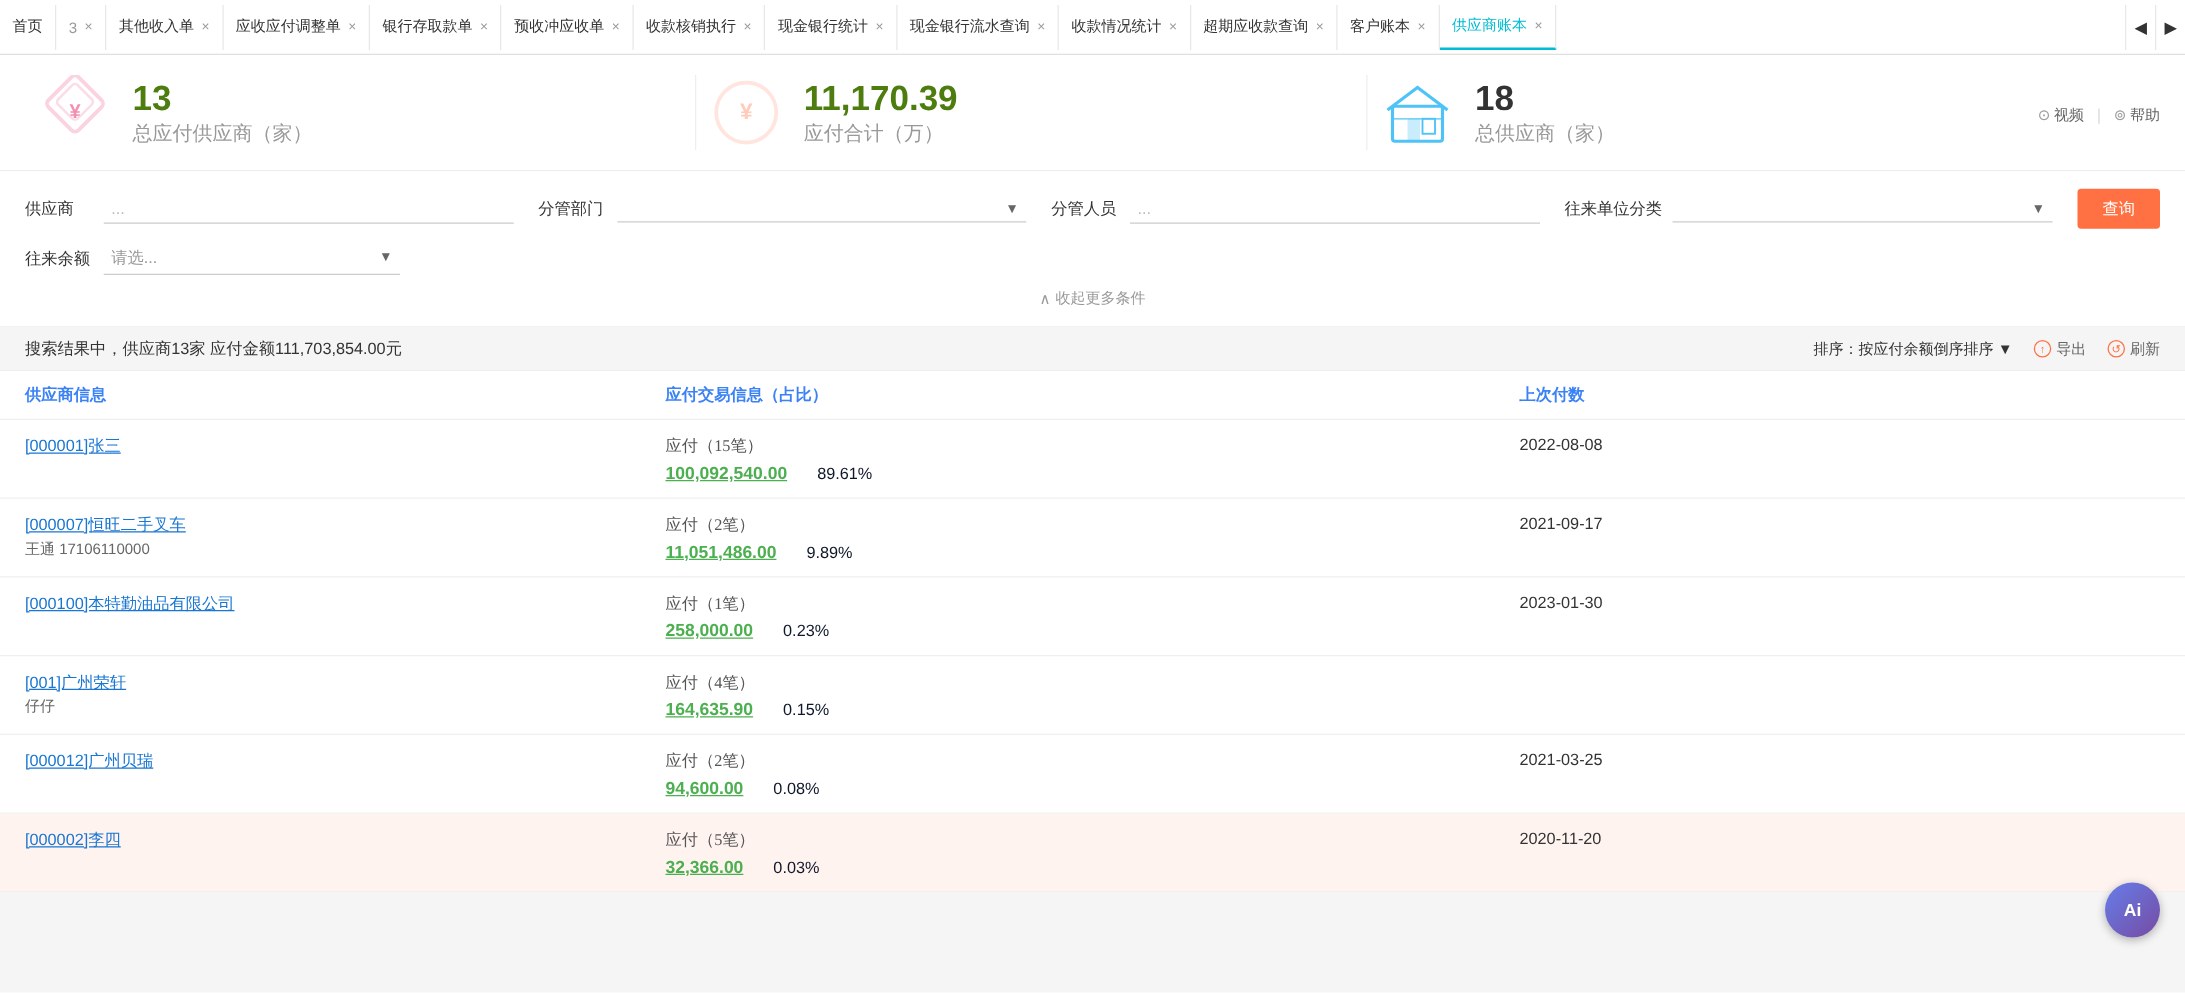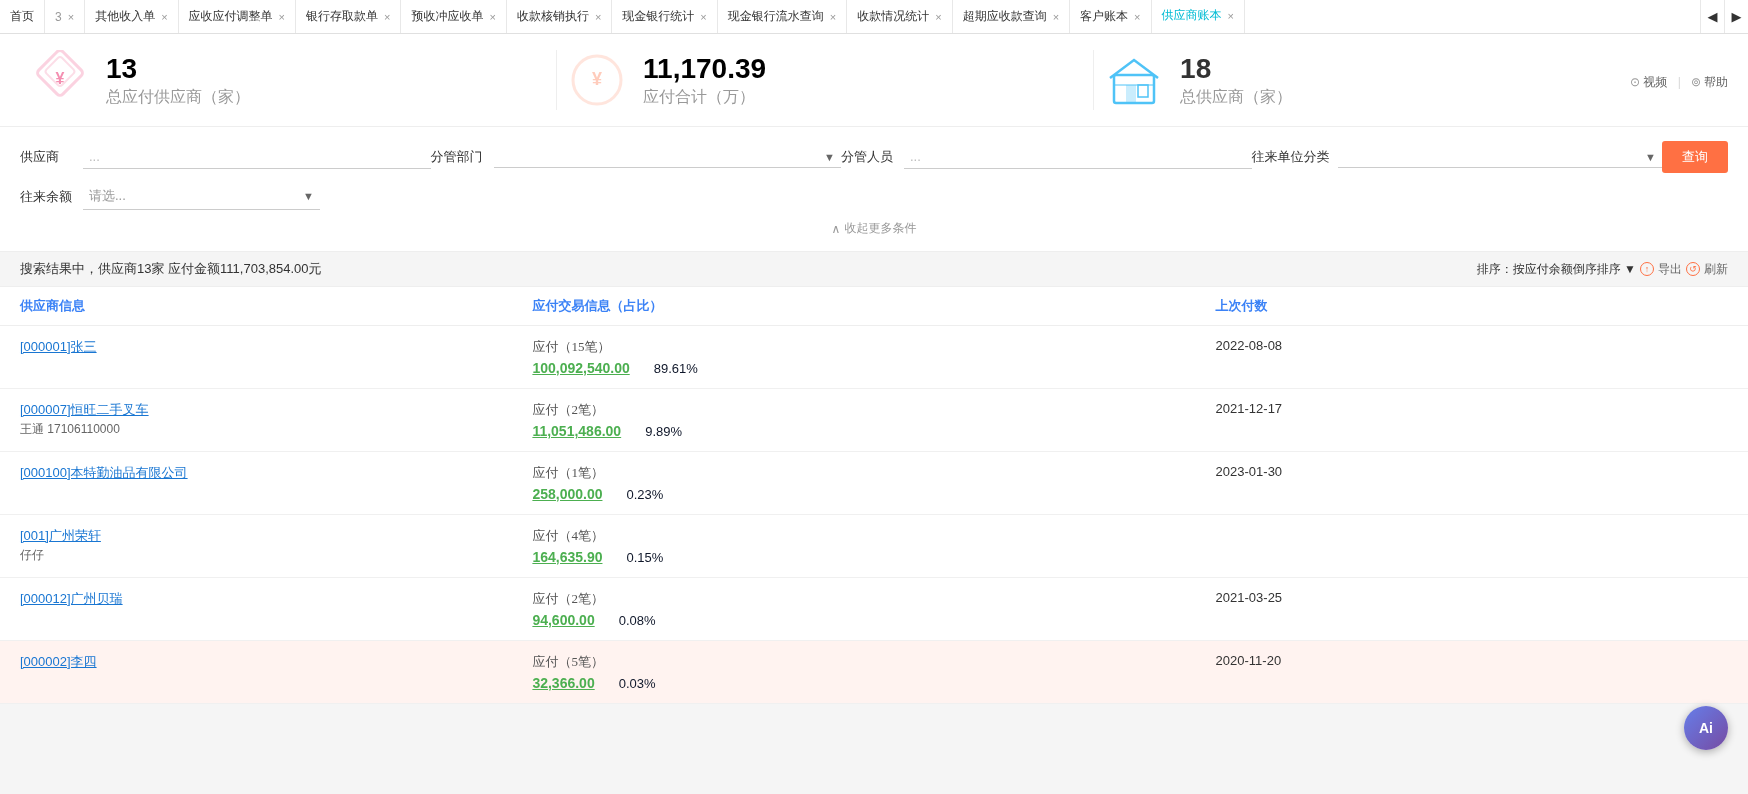--- a/index.html
+++ b/index.html
@@ -2,21 +2,21 @@
 <html><head>
   <meta charset="utf-8">
   <style>
     * { box-sizing: border-box; margin: 0; padding: 0; }
     body { font-family: 'Microsoft YaHei', Arial, sans-serif; font-size: 13px; background: #f5f5f5; color: #333; }
 
     
     .top-nav {
       display: flex; align-items: center;
       background: #fff; border-bottom: 1px solid #e0e0e0;
-      height: 34px; overflow: hidden;
+      height: 44px; overflow: hidden;
     }
     .nav-tab {
       display: flex; align-items: center;
       padding: 0 10px; height: 36px; cursor: pointer;
       white-space: nowrap; border-right: 1px solid #e8e8e8;
       font-size: 12px; color: #333;
     }
     .nav-tab.active { color: #00bcd4; border-bottom: 2px solid #00bcd4; }
     .nav-tab .close-x { margin-left: 6px; color: #999; font-size: 11px; }
     .nav-arrow { display: flex; align-items: center; justify-content: center; width: 24px; height: 36px; cursor: pointer; border-left: 1px solid #e8e8e8; }
@@ -25,35 +25,35 @@
     .header-stats {
       display: flex; background: #fff; padding: 16px 20px;
       border-bottom: 1px solid #eee; align-items: center;
     }
     .stat-card {
       display: flex; align-items: center; flex: 1;
       border-right: 1px solid #eee; padding: 0 30px 0 10px;
     }
     .stat-card:last-child { border-right: none; }
     .stat-icon { width: 60px; height: 60px; margin-right: 16px; flex-shrink: 0; }
-    .stat-number { font-size: 28px; font-weight: bold; color: #000000; line-height: 1.2; }
+    .stat-number { font-size: 28px; font-weight: bold; color: #4d7c0f; line-height: 1.2; }
     .stat-label { font-size: 16px; color: #999; margin-top: 2px; }
     .top-right-links {
       margin-left: auto; display: flex; align-items: flex-start;
       font-size: 12px; color: #666; padding-top: 4px;
     }
     .top-right-links span { cursor: pointer; color: #666; }
     .top-right-links .divider { margin: 0 6px; color: #ccc; }
 
     
     .filter-area {
       background: #fff; padding: 14px 20px 8px;
       border-bottom: 1px solid #eee;
     }
-    .filter-row { display: flex; align-items: center; margin-bottom: 10px; }
+    .filter-row { display: flex; align-items: center; margin-bottom: 10px; gap: 20px; }
     .filter-item { display: flex; align-items: center; flex: 1; }
     .filter-label { font-size: 13px; color: #333; margin-right: 8px; white-space: nowrap; min-width: 55px; }
     .filter-input {
       flex: 1; border: none; border-bottom: 1px solid #ccc;
       padding: 4px 6px; font-size: 13px; outline: none; color: #999;
     }
     .filter-select-wrapper {
       flex: 1; display: flex; align-items: center;
       border-bottom: 1px solid #ccc; padding: 4px 6px;
       cursor: pointer;
@@ -69,21 +69,21 @@
       display: flex; align-items: center; justify-content: center;
       margin: 6px auto; cursor: pointer; color: #999; font-size: 12px; gap: 4px;
     }
 
     
     .result-bar {
       display: flex; align-items: center; justify-content: space-between;
       background: #f5f5f5; padding: 8px 20px; border-bottom: 1px solid #eee;
       font-size: 13px; color: #333;
     }
-    .result-bar .right-actions { display: flex; align-items: center; gap: 4px; font-size: 12px; color: #666; }
+    .result-bar .right-actions { display: flex; align-items: center; gap: 17px; font-size: 12px; color: #666; }
     .result-bar .sort-select { color: #333; cursor: pointer; }
     .result-bar .action-btn { display: flex; align-items: center; gap: 4px; cursor: pointer; color: #666; }
 
     
     .table-container { background: #fff; }
     .table-header {
       display: flex; background: #fff;
       padding: 10px 20px; border-bottom: 1px solid #eee;
       font-size: 13px; font-weight: bold; color: #3b82f6;
     }
@@ -318,21 +318,21 @@
       <div class="supplier-link">[000007]恒旺二手叉车</div>
       <div class="supplier-sub">王通  17106110000</div>
     </div>
     <div class="col-transaction transaction-info">
       <div class="tx-label">应付（2笔）</div>
       <div class="tx-row">
         <span class="tx-amount">11,051,486.00</span>
         <span class="tx-percent">9.89%</span>
       </div>
     </div>
-    <div class="col-last-payment">2021-12-17</div>
+    <div class="col-last-payment">2021-09-17</div>
   </div>
 
   <div class="table-row">
     <div class="col-supplier">
       <div class="supplier-link">[000100]本特勤油品有限公司</div>
     </div>
     <div class="col-transaction transaction-info">
       <div class="tx-label">应付（1笔）</div>
       <div class="tx-row">
         <span class="tx-amount">258,000.00</span>

